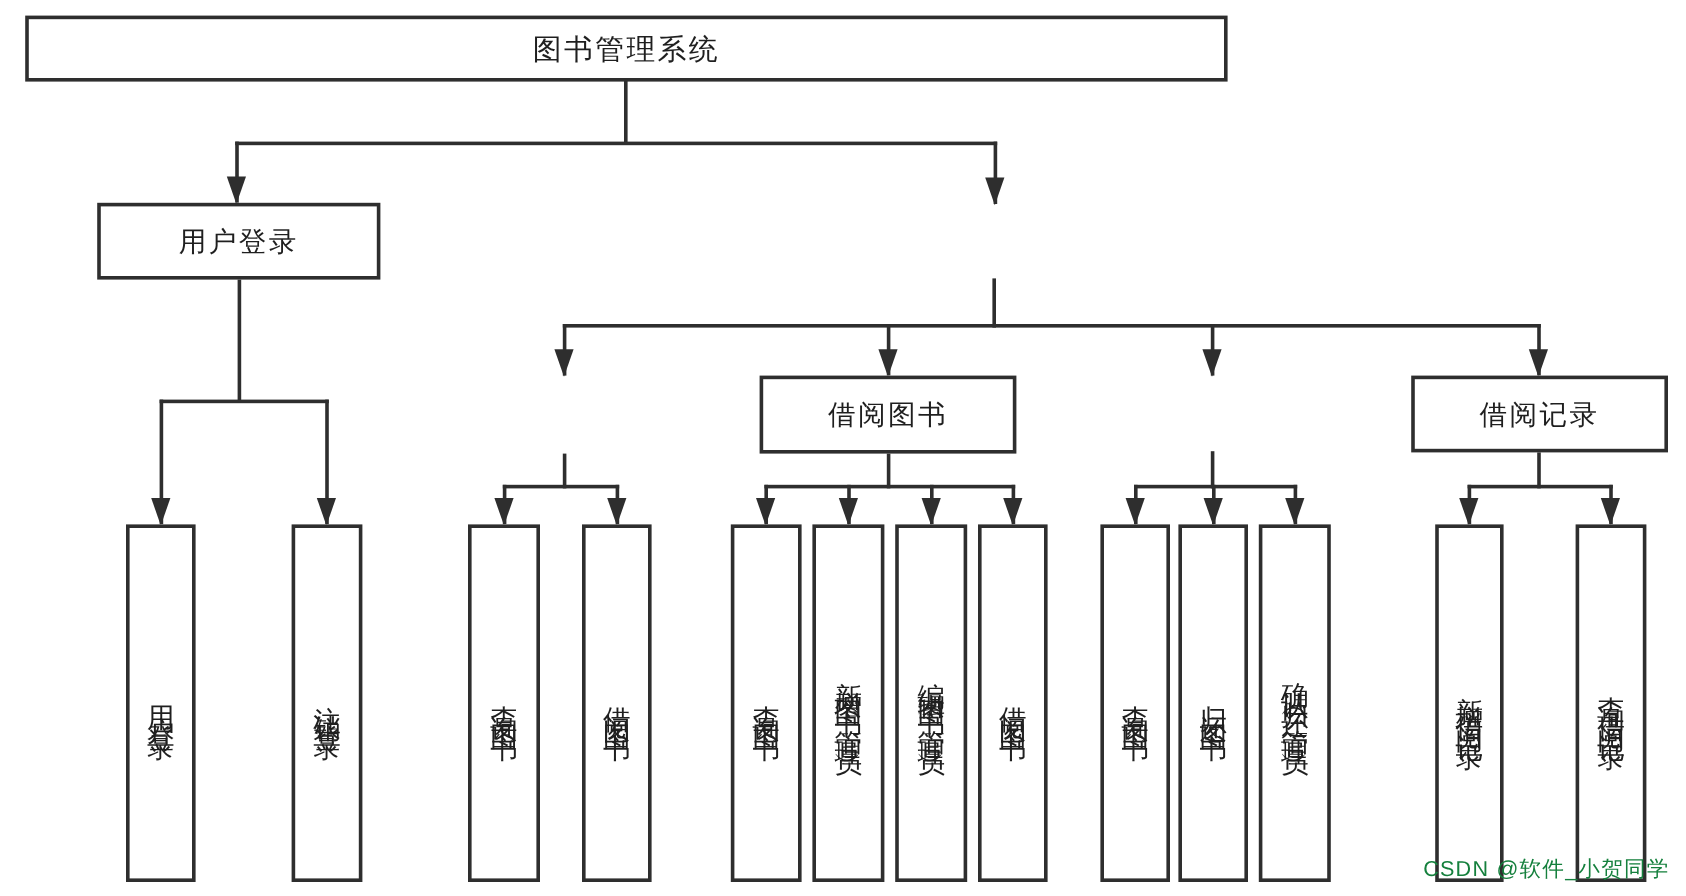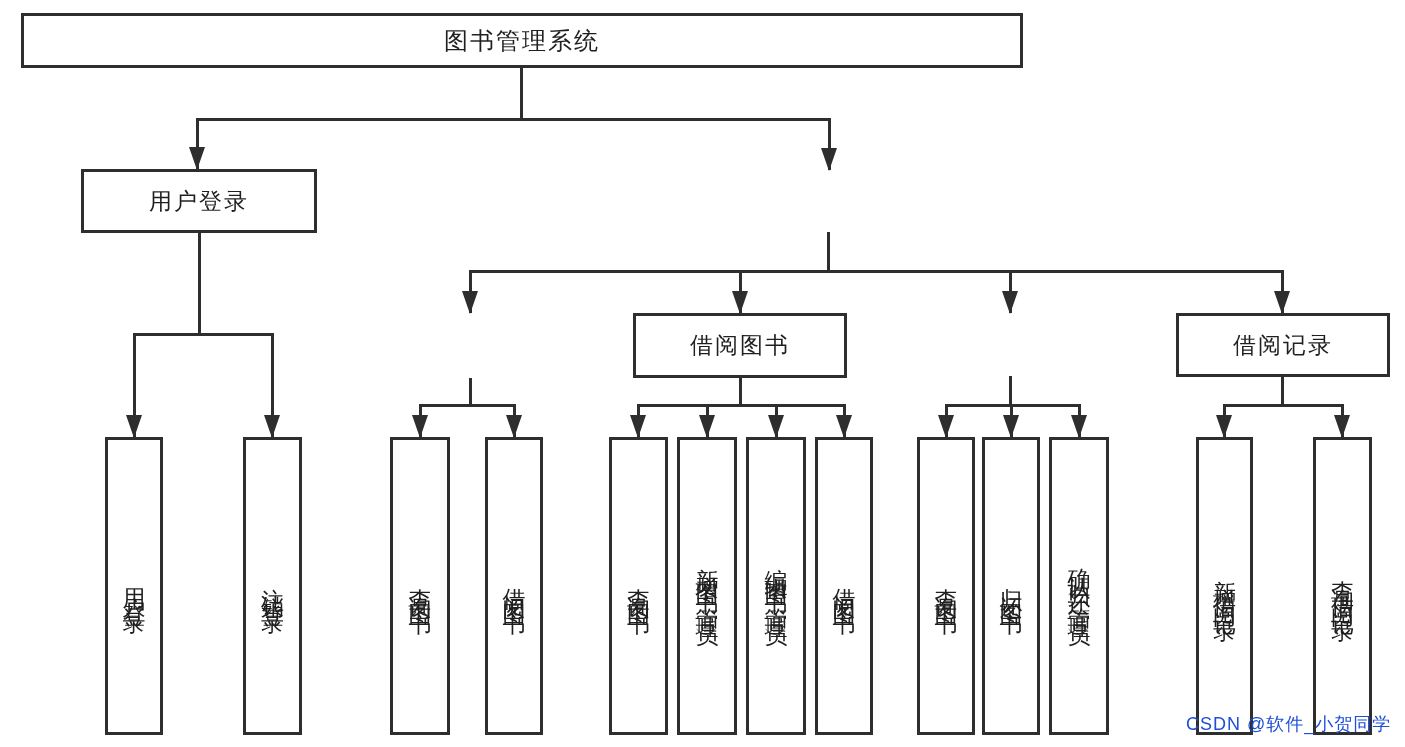--- a/index.html
+++ b/index.html
@@ -44,21 +44,21 @@
     width: 0; height: 0;
     border-left: 8px solid transparent;
     border-right: 8px solid transparent;
     border-top: 23px solid #2e2e2e;
   }
   .watermark {
     position: absolute;
     left: 1186px;
     top: 712px;
     font-size: 18px;
-    color: #1d4ed8;
+    color: #15803d;
     letter-spacing: 1px;
     white-space: nowrap;
     z-index: 20;
   }
 </style>
 </head>
 <body>
 
 <div id="stage">
 

